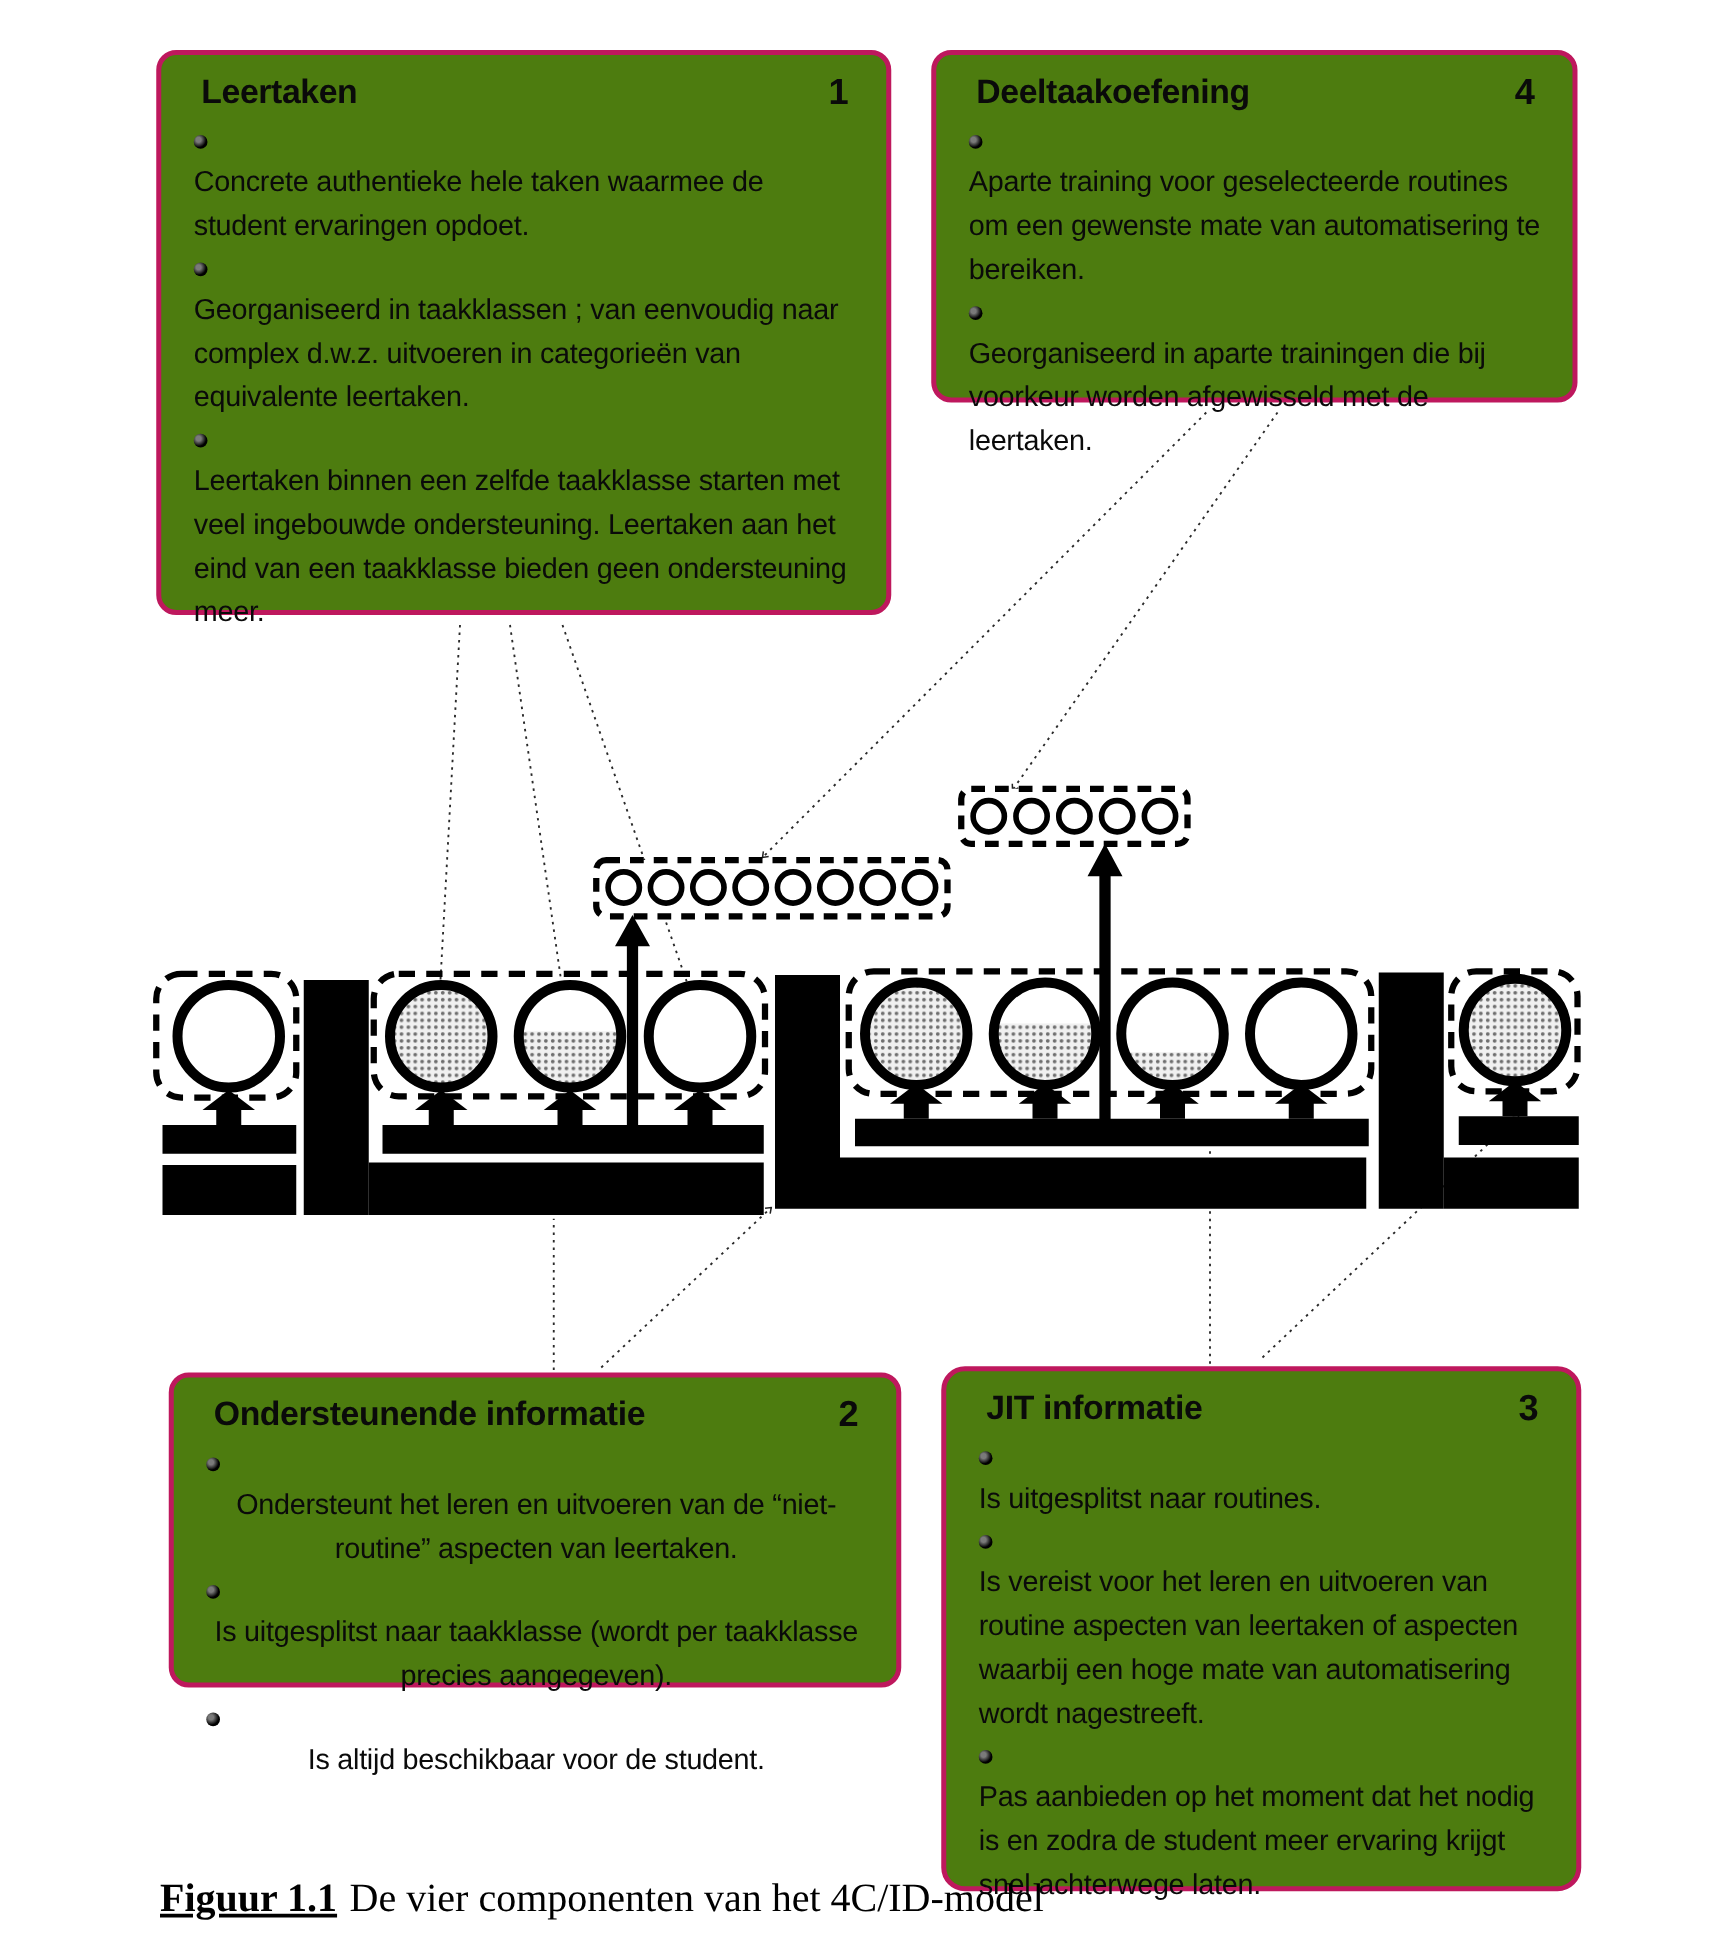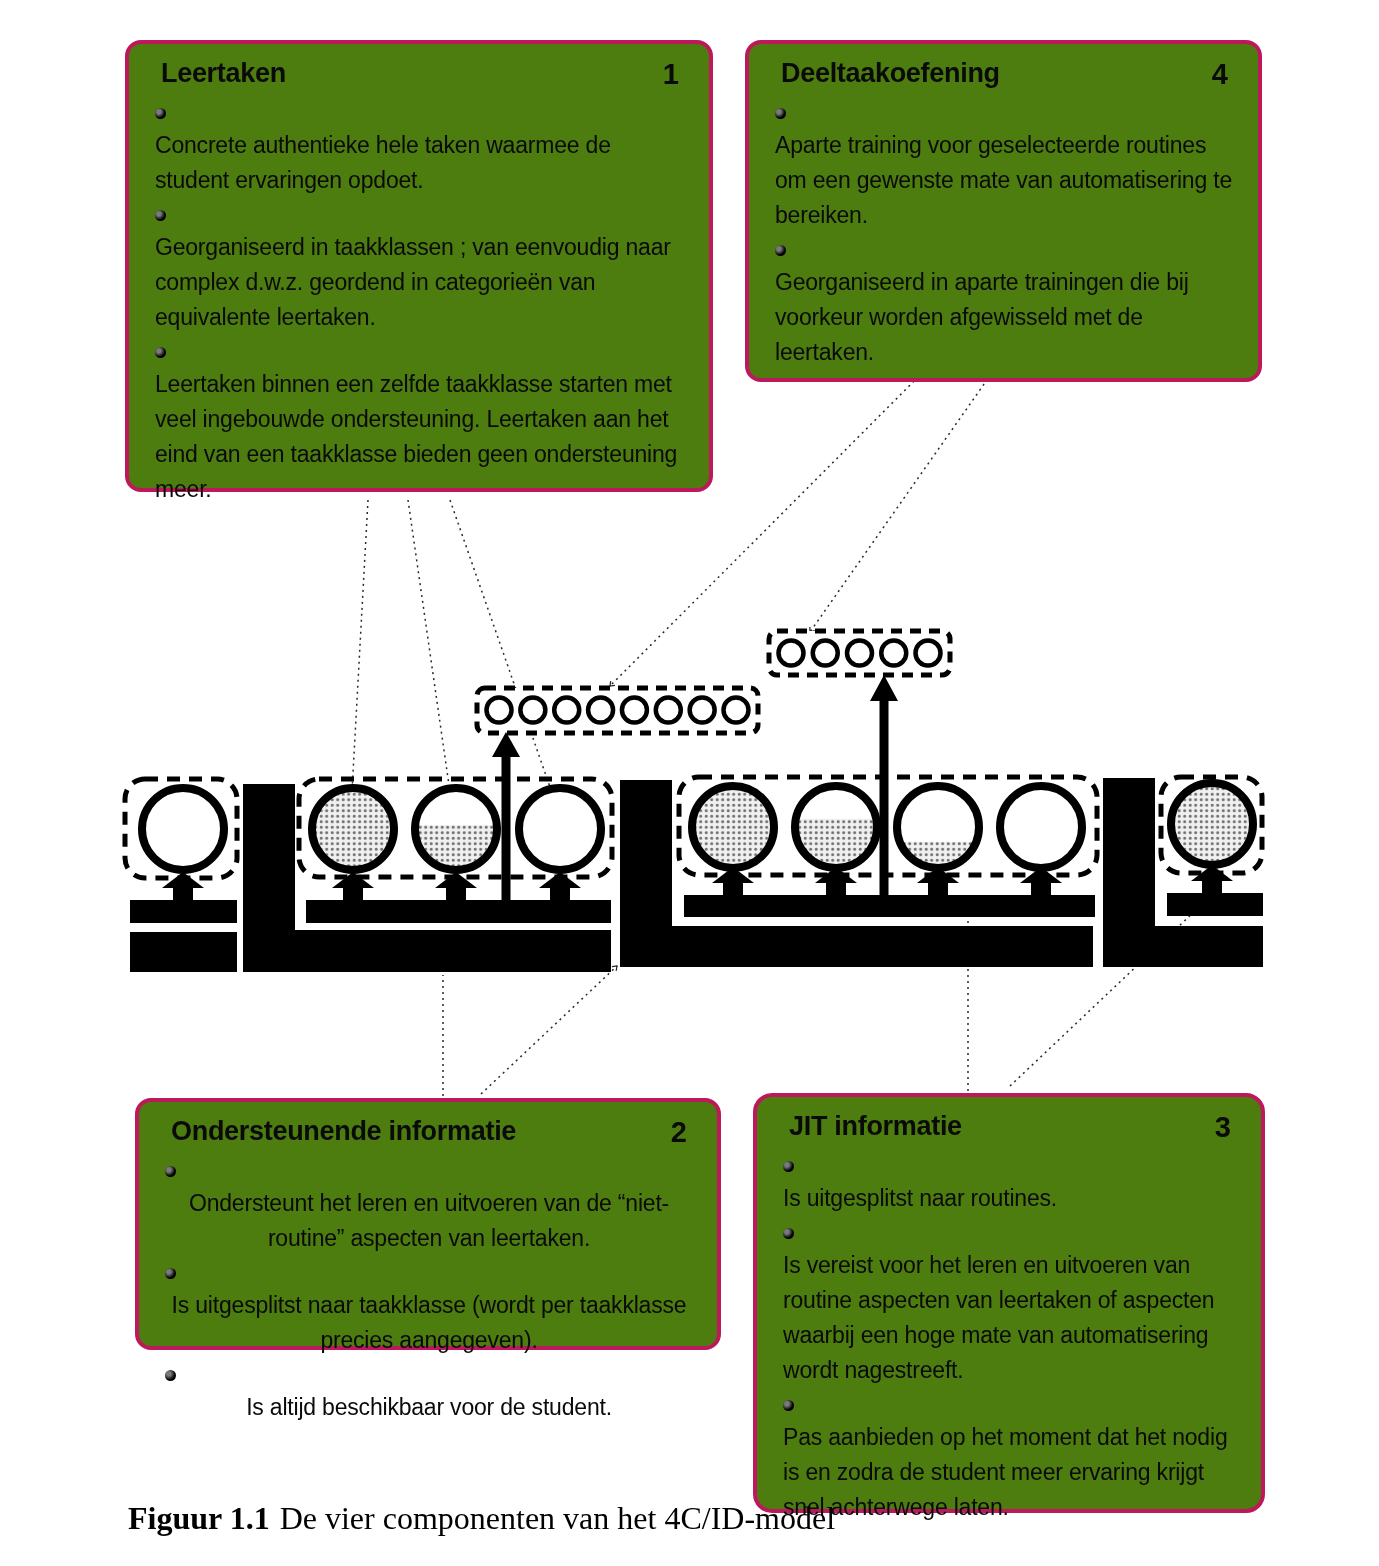--- a/index.html
+++ b/index.html
@@ -10,26 +10,26 @@
        box-sizing:border-box;padding:12px 24px 8px 26px;}
   .box-head{display:flex;justify-content:space-between;align-items:flex-start;
             margin:2px 2px 5px 6px;}
   .box-title{font-weight:bold;font-size:27px;letter-spacing:-0.3px;}
   .box-num{font-weight:bold;font-size:29px;margin-right:4px;}
   .bullet-row{display:flex;gap:9px;flex-direction:column;}
   .bullet-dot{flex:none;width:11px;height:11px;border-radius:50%;margin-top:12px;
               background:radial-gradient(circle at 35% 35%, #7a7a7a 0 2px, #000 60%);}
   .bullet-text{font-size:23px;line-height:35px;letter-spacing:-0.2px;}
   #box-leertaken{left:125px;top:40px;width:588px;height:452px;}
-  #box-deeltaak{left:745px;top:40px;width:517px;height:342px;}
+  #box-deeltaak{left:745px;top:40px;width:517px;height:282px;}
   #box-onderst{left:135px;top:1098px;width:586px;height:252px;text-align:center;}
   #box-jit{left:753px;top:1093px;width:512px;height:420px;border-radius:19px;}
   .caption{position:absolute;left:128px;top:1500px;font-family:"Liberation Serif",serif;
            font-size:32px;color:#000;}
-  .caption-label{font-weight:bold;margin-right:10px;}
+  .caption-label{font-weight:bold;margin-right:10px;text-decoration:underline;}
 </style>
 </head>
 <body>
 
 <div class="page">
 
   <svg class="diagram" width="1379" height="1566" viewBox="0 0 1379 1566">
     <defs>
       <pattern id="ht" width="5.5" height="5.5" patternUnits="userSpaceOnUse">
         <rect width="5.5" height="5.5" fill="#f0f0f0"></rect>
@@ -141,21 +141,21 @@
       <span class="box-title">Leertaken</span>
       <span class="box-num">1</span>
     </div>
     <div class="bullets">
         <div class="bullet-row">
           <span class="bullet-dot"></span>
           <span class="bullet-text">Concrete authentieke hele taken waarmee de student ervaringen opdoet.</span>
         </div>
         <div class="bullet-row">
           <span class="bullet-dot"></span>
-          <span class="bullet-text">Georganiseerd in taakklassen ; van eenvoudig naar complex d.w.z. geordend in categorieën van equivalente leertaken.</span>
+          <span class="bullet-text">Georganiseerd in taakklassen ; van eenvoudig naar complex d.w.z. uitvoeren in categorieën van equivalente leertaken.</span>
         </div>
         <div class="bullet-row">
           <span class="bullet-dot"></span>
           <span class="bullet-text">Leertaken binnen een zelfde taakklasse starten met veel ingebouwde ondersteuning. Leertaken aan het eind van een taakklasse bieden geen ondersteuning meer.</span>
         </div>
       </div>
   </div>
 
   <div class="box" id="box-deeltaak">
     <div class="box-head">

